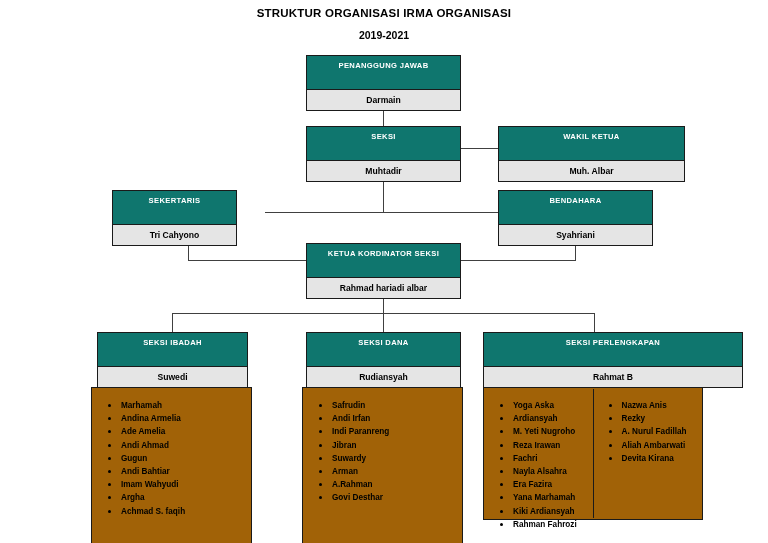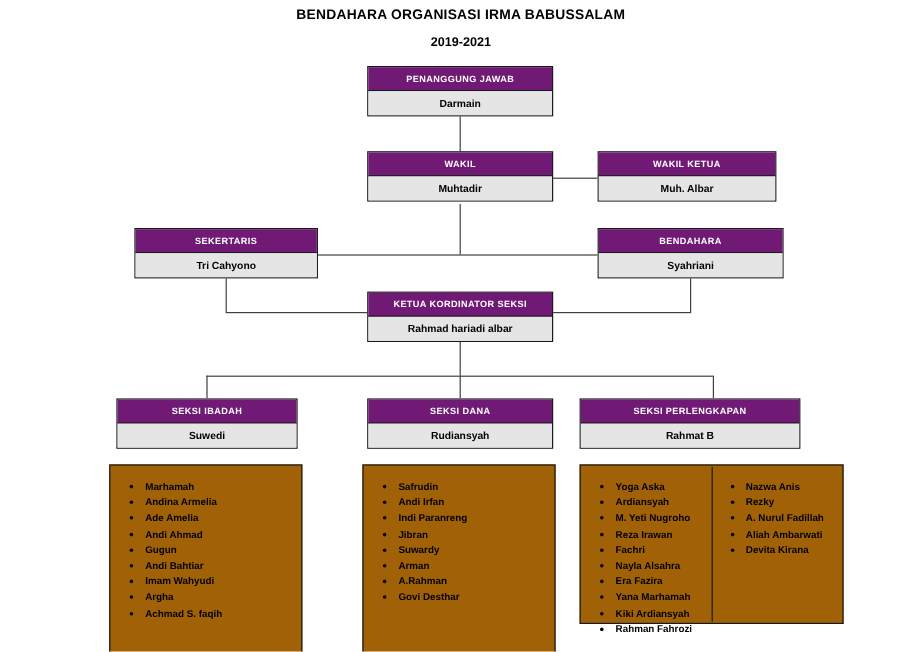--- a/index.html
+++ b/index.html
@@ -28,27 +28,27 @@
   .lnh{height:1px;}
 
   
   .box{
     position:absolute;
     border:1.5px solid #1a1a1a;
     background:#ffffff;
     box-sizing:border-box;
   }
   .box-head{
-    background:#701a75;
+    background:#0f766e;
     color:#ffffff;
     font-size:7.6px;
     font-weight:bold;
     letter-spacing:.35px;
     text-align:center;
-    padding:5px 2px 5px;
+    padding:5px 2px 19px;
     border-bottom:1.5px solid #1a1a1a;
     box-sizing:border-box;
     white-space:nowrap;
     overflow:hidden;
   }
   .box-name{
     color:#000000;
     font-size:8.6px;
     font-weight:bold;
     text-align:center;
@@ -95,21 +95,21 @@
     border-radius:50%;
     background:#000;
   }
   ul.mlist li.wrap{white-space:normal;line-height:13.2px;}
 </style>
 </head>
 <body>
 
 <div id="chart">
 
-  <div class="title">BENDAHARA ORGANISASI IRMA BABUSSALAM</div>
+  <div class="title">STRUKTUR ORGANISASI IRMA ORGANISASI</div>
   <div class="subtitle">2019-2021</div>
 
   <div class="ln lnv" style="left:383px;top:96px;height:30px;"></div>
 
   <div class="ln lnh" style="left:460px;top:148px;width:38px;"></div>
 
   <div class="ln lnv" style="left:383px;top:170px;height:42px;"></div>
 
   <div class="ln lnh" style="left:265px;top:212px;width:233px;"></div>
 
@@ -124,30 +124,30 @@
   <div class="ln lnv" style="left:172px;top:313px;height:19px;"></div>
   <div class="ln lnv" style="left:383px;top:313px;height:19px;"></div>
   <div class="ln lnv" style="left:594px;top:313px;height:19px;"></div>
 
   <div class="box" style="left:306px;top:55px;width:155px;">
     <div class="box-head">PENANGGUNG JAWAB</div>
     <div class="box-name">Darmain</div>
   </div>
 
   <div class="box" style="left:306px;top:126px;width:155px;">
-    <div class="box-head">WAKIL</div>
+    <div class="box-head">SEKSI</div>
     <div class="box-name">Muhtadir</div>
   </div>
 
-  <div class="box" style="left:498px;top:126px;width:149px;">
+  <div class="box" style="left:498px;top:126px;width:187px;">
     <div class="box-head">WAKIL KETUA</div>
     <div class="box-name">Muh. Albar</div>
   </div>
 
-  <div class="box" style="left:112px;top:190px;width:153px;">
+  <div class="box" style="left:112px;top:190px;width:125px;">
     <div class="box-head">SEKERTARIS</div>
     <div class="box-name">Tri Cahyono</div>
   </div>
 
   <div class="box" style="left:498px;top:190px;width:155px;">
     <div class="box-head">BENDAHARA</div>
     <div class="box-name">Syahriani</div>
   </div>
 
   <div class="box" style="left:306px;top:243px;width:155px;">
@@ -187,21 +187,21 @@
           <li>Indi Paranreng</li>
           <li>Jibran</li>
           <li>Suwardy</li>
           <li>Arman</li>
           <li>A.Rahman</li>
           <li>Govi Desthar</li>
         </ul>
     </div>
   </div>
 
-  <div class="box" style="left:483px;top:332px;width:184px;">
+  <div class="box" style="left:483px;top:332px;width:260px;">
     <div class="box-head">SEKSI PERLENGKAPAN</div>
     <div class="box-name">Rahmat B</div>
   </div>
   <div class="members" style="left:483px;top:371px;width:220px;height:133px;">
     <div class="mcol divided">
       <ul class="mlist">
           <li>Yoga Aska</li>
           <li>Ardiansyah</li>
           <li class="wrap">M. Yeti Nugroho</li>
           <li>Reza Irawan</li>

